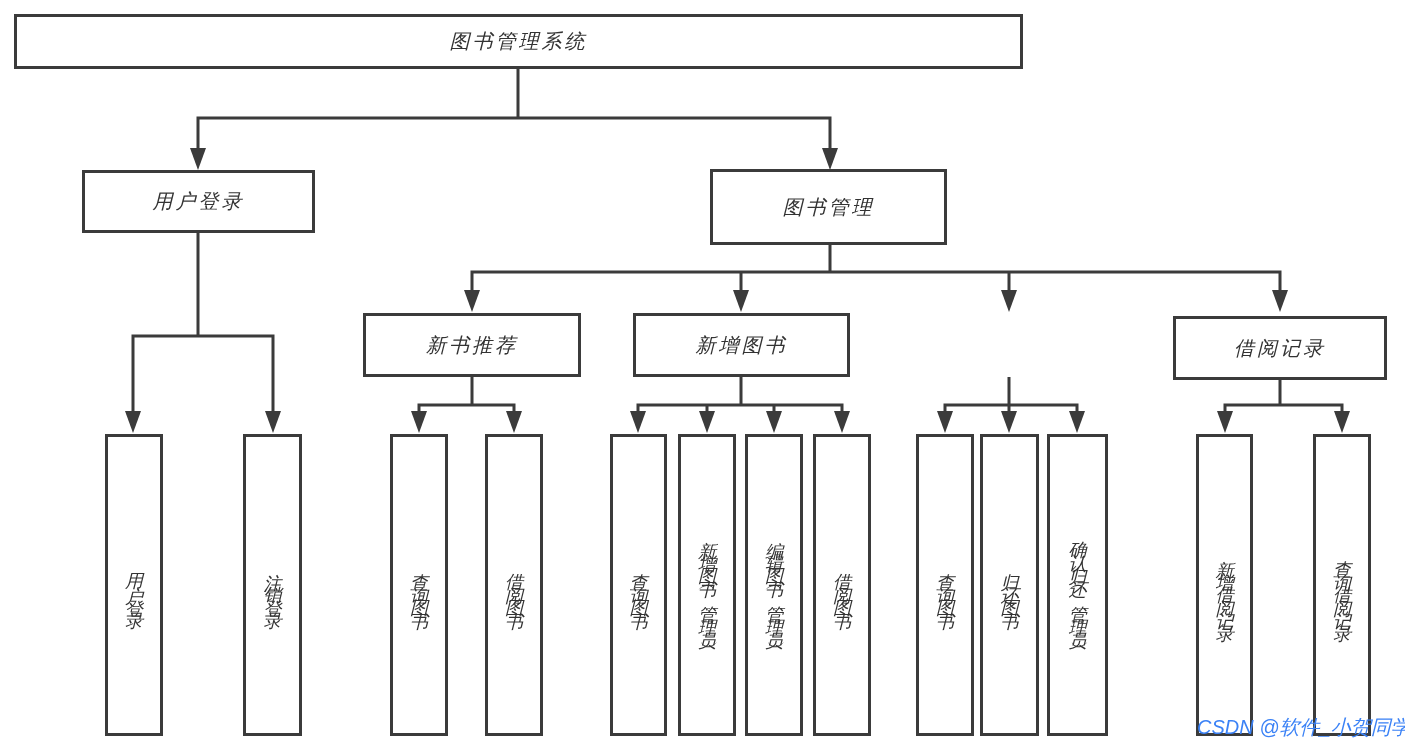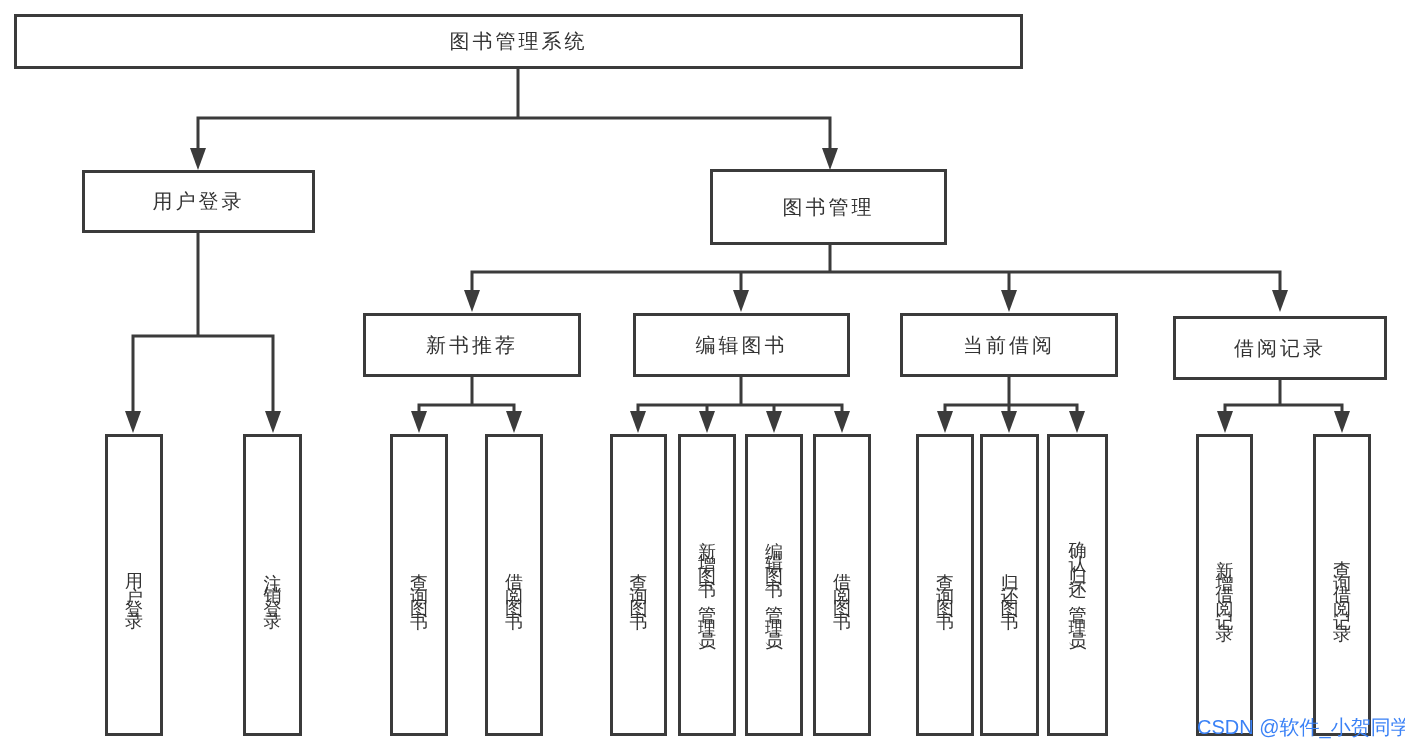--- a/index.html
+++ b/index.html
@@ -7,20 +7,21 @@
     padding: 0;
     background: #ffffff;
     font-family: "Liberation Sans", "DejaVu Sans", sans-serif;
   }
   .canvas {
     position: relative;
     width: 1405px;
     height: 747px;
     background: #ffffff;
     overflow: hidden;
+    font-style: italic;
   }
   .connectors {
     position: absolute;
     left: 0;
     top: 0;
     pointer-events: none;
   }
   .box {
     position: absolute;
     box-sizing: border-box;
@@ -99,22 +100,21 @@
       <polygon points="1334,411 1350,411 1342,433"></polygon>
     </g>
   </svg>
 
   <div class="box h" style="left:14px; top:14px; width:1009px; height:55px;">图书管理系统</div>
 
   <div class="box h" style="left:82px; top:170px; width:233px; height:63px;">用户登录</div>
   <div class="box h" style="left:710px; top:169px; width:237px; height:76px;">图书管理</div>
 
   <div class="box h" style="left:363px; top:313px; width:218px; height:64px;">新书推荐</div>
-  <div class="box h" style="left:633px; top:313px; width:217px; height:64px;">编辑图书</div>
-  <div class="box h" style="left:900px; top:313px; width:218px; height:64px;">当前借阅</div>
+  <div class="box h" style="left:633px; top:313px; width:217px; height:64px;">新增图书</div>
   <div class="box h" style="left:1173px; top:316px; width:214px; height:64px;">借阅记录</div>
 
   <div class="box v" style="left:105px; top:434px; width:58px; height:302px;">用户登录</div>
   <div class="box v" style="left:243px; top:434px; width:59px; height:302px;">注销登录</div>
 
   <div class="box v" style="left:390px; top:434px; width:58px; height:302px;">查询图书</div>
   <div class="box v" style="left:485px; top:434px; width:58px; height:302px;">借阅图书</div>
 
   <div class="box v" style="left:610px; top:434px; width:57px; height:302px;">查询图书</div>
   <div class="box v" style="left:678px; top:434px; width:58px; height:302px;">新增图书（管理员）</div>

